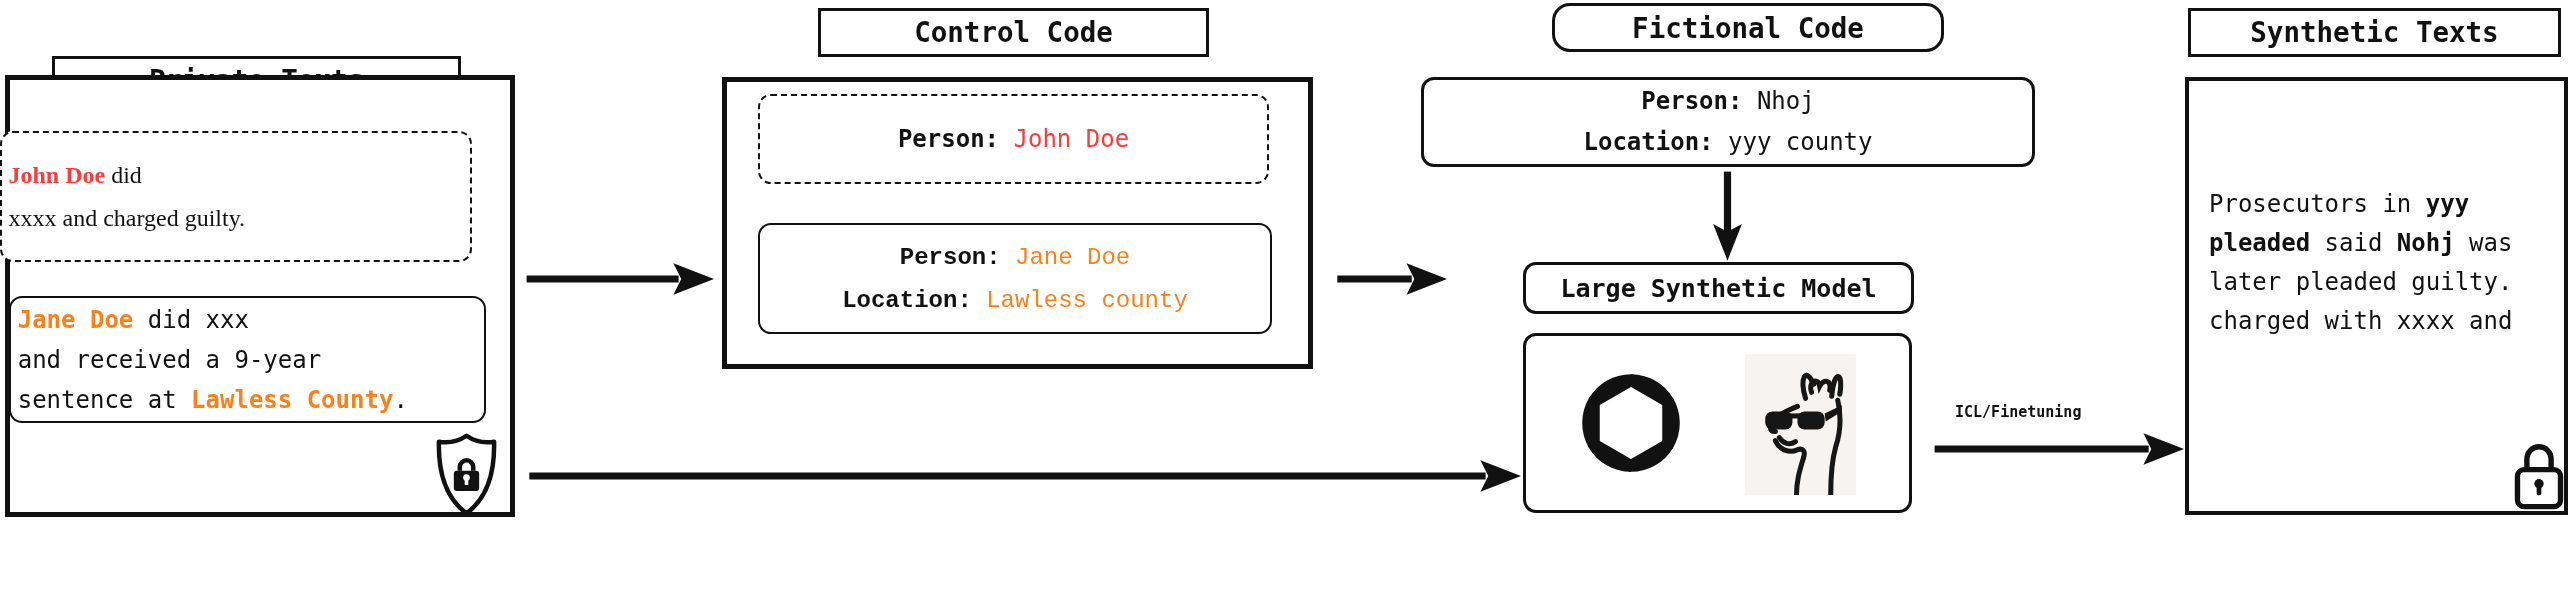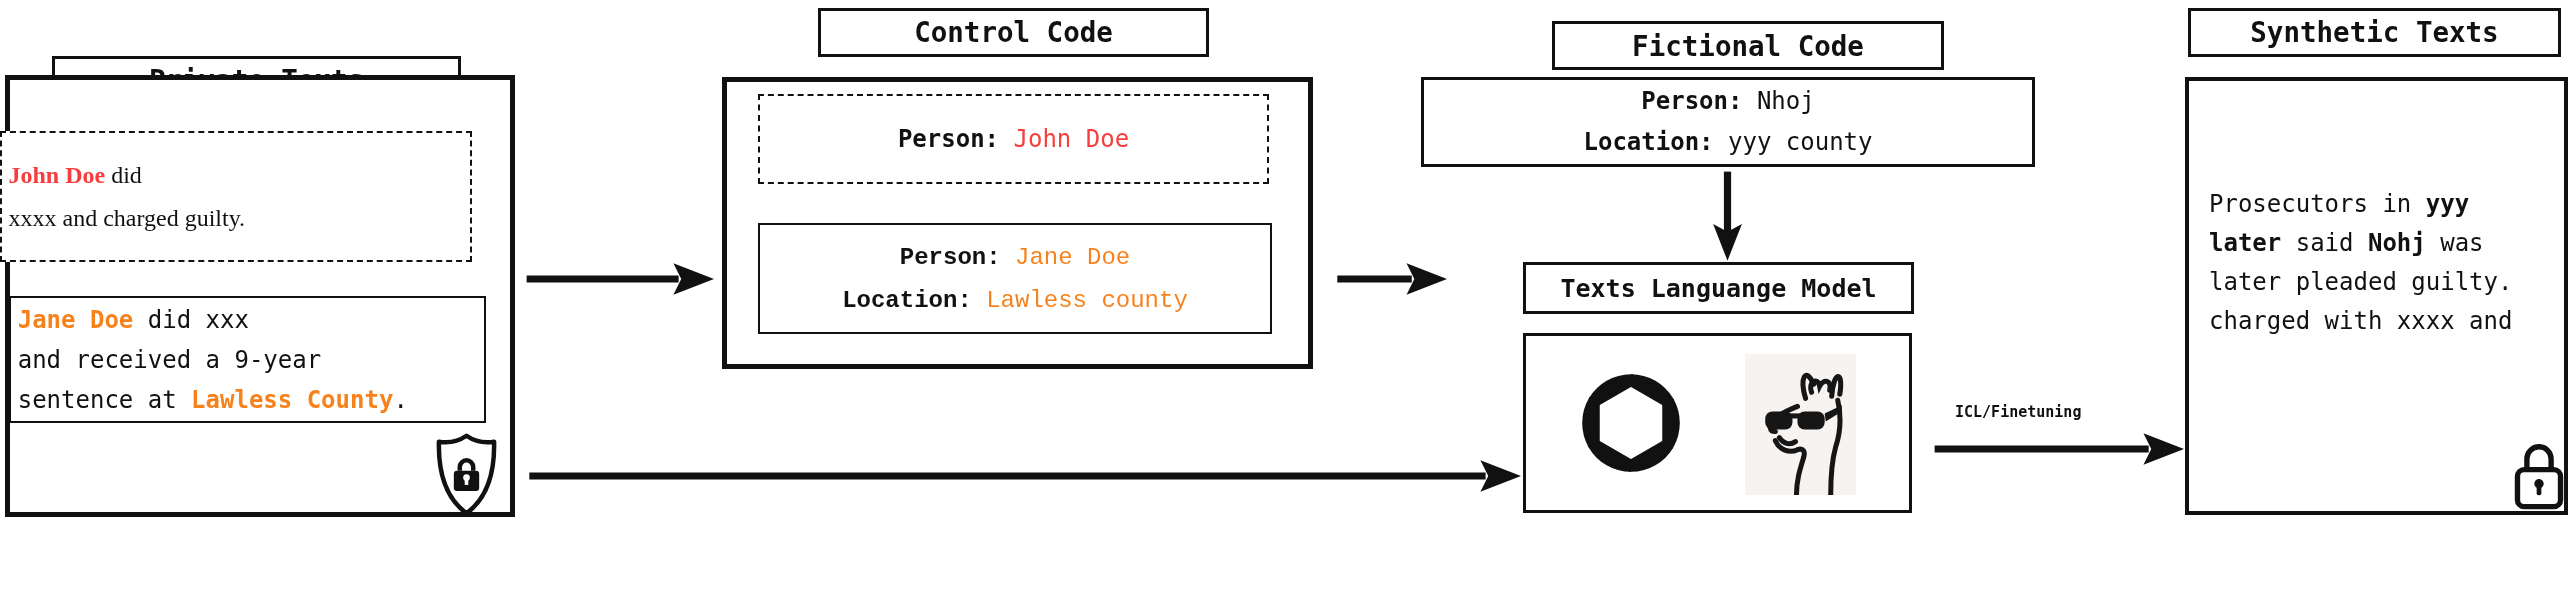--- a/index.html
+++ b/index.html
@@ -9,21 +9,21 @@
     color:var(--ink,#111111); overflow:hidden;
   }
   .group { position:absolute; left:0; top:0; width:100%; height:100%; }
 
   .tbox {
     position:absolute; height:43px; border:3.9px solid var(--ink,#111);
     background:#fff; display:flex; align-items:center; justify-content:center;
     font-weight:bold; font-size:27.5px; white-space:nowrap;
   }
   .mainbox { position:absolute; border:5.2px solid var(--ink,#111); background:#fff; }
-  .innerbox { position:absolute; background:#fff; }
+  .innerbox { position:absolute; background:#fff;border-radius:13px; }
   .dashedb { border:2px dashed var(--ink,#111); }
   .solidb  { border:2.6px solid var(--ink,#111); }
   .flexcol { display:flex; flex-direction:column; justify-content:center; }
   .centered { align-items:center; text-align:center; }
   .bodytext { font-size:24px; white-space:nowrap; }
   .b { font-weight:bold; }
   .red { color:var(--red,#f73d3d); }
   .orange { color:var(--orange,#f7821c); }
   .arrow { position:absolute; }
   .iconwrap { position:absolute; }
@@ -101,42 +101,42 @@
       </div>
     </div>
   </div>
 
   <svg class="arrow" style="left:1336px;top:258px;" width="111" height="42" viewBox="0 0 170 64">
     <line x1="2" y1="32" x2="116" y2="32" stroke="#111111" stroke-width="11"></line>
     <polygon points="170,32 108,8 120,32 108,56" fill="#111111"></polygon>
   </svg>
 
   <div class="group">
-    <div class="tbox" style="left:1552px;top:21px;width:386px;">
+    <div class="tbox" style="left:1552px;top:3px;width:386px;border-radius:18px;">
       <span>Fictional Code</span>
     </div>
 
     <div class="innerbox flexcol centered" style="left:1421px;top:77px;width:608px;height:84px;border:3.9px solid var(--ink,#111);line-height:41px;">
       <div class="bodytext">
         <span class="b">Person:</span><span> </span><span>Nhoj</span>
       </div>
       <div class="bodytext">
         <span class="b">Location:</span><span> </span><span>yyy county</span>
       </div>
     </div>
 
     <svg class="arrow" style="left:1709px;top:169px;" width="37" height="93" viewBox="0 0 56 142">
       <line x1="28" y1="4" x2="28" y2="100" stroke="#111111" stroke-width="11"></line>
       <polygon points="28,140 6,84 28,96 50,84" fill="#111111"></polygon>
     </svg>
   </div>
 
   <div class="group">
     <div class="innerbox flexcol centered" style="left:1523px;top:262px;width:385px;height:46px;border:3.9px solid var(--ink,#111);">
-      <div class="bodytext b" style="font-size:25px;">Texts Languange Model</div>
+      <div class="bodytext b" style="font-size:25px;">Large Synthetic Model</div>
     </div>
 
     <div class="innerbox" style="left:1523px;top:333px;width:383px;height:174px;border:3.9px solid var(--ink,#111);">
       <div class="iconwrap" style="left:46px;top:25px;width:118px;height:124px;">
         <svg width="118" height="124" viewBox="-55 -55 110 110">
           <g stroke="#111111" stroke-width="11" fill="none" stroke-linecap="butt" stroke-linejoin="miter">
             <path d="M 0 -40 A 40 40 0 0 1 34.64 -20 L 34.64 20"></path>
             <path d="M 0 -40 A 40 40 0 0 1 34.64 -20 L 34.64 20" transform="rotate(60)"></path>
             <path d="M 0 -40 A 40 40 0 0 1 34.64 -20 L 34.64 20" transform="rotate(120)"></path>
             <path d="M 0 -40 A 40 40 0 0 1 34.64 -20 L 34.64 20" transform="rotate(180)"></path>
@@ -177,21 +177,21 @@
 
   <div class="group">
     <div class="tbox" style="left:2188px;top:7.9px;width:367px;">
       <span>Synthetic Texts</span>
     </div>
 
     <div class="mainbox" style="left:2185px;top:77px;width:375px;height:430px;border-width:4.6px;"></div>
 
     <div class="syn-text" style="left:2209px;top:185px;">
       <div><span>Prosecutors in </span><span class="b">yyy</span></div>
-      <div><span class="b">later</span><span> said </span><span class="b">Nohj</span><span> was</span></div>
+      <div><span class="b">pleaded</span><span> said </span><span class="b">Nohj</span><span> was</span></div>
       <div>later pleaded guilty.</div>
       <div>charged with xxxx and</div>
     </div>
 
     <div class="iconwrap" style="left:2512px;top:436px;width:54px;height:76px;">
       <svg width="54" height="76" viewBox="0 0 80 113">
         <path d="M22 50 V34 a18 18 0 0 1 36 0 V50" fill="none" stroke="#111111" stroke-width="8"></path>
         <rect x="8" y="50" width="64" height="55" rx="10" fill="#ffffff" stroke="#111111" stroke-width="8"></rect>
         <circle cx="40" cy="71" r="7" fill="#111111"></circle>
         <rect x="36.5" y="71" width="7" height="17" rx="3" fill="#111111"></rect>

